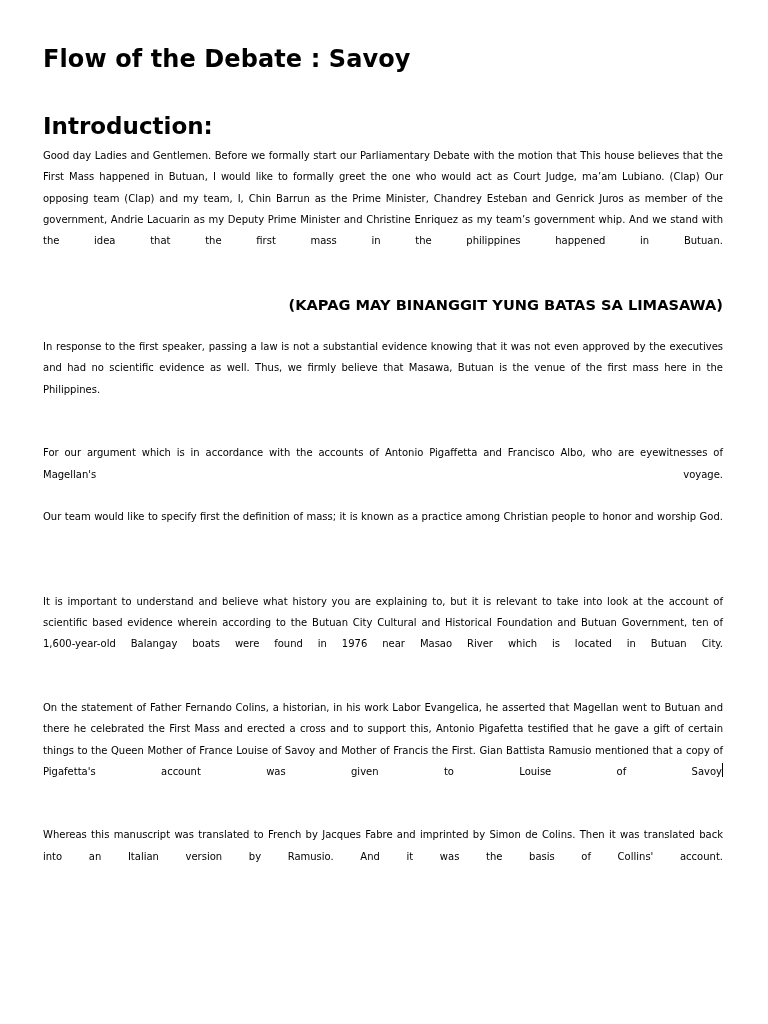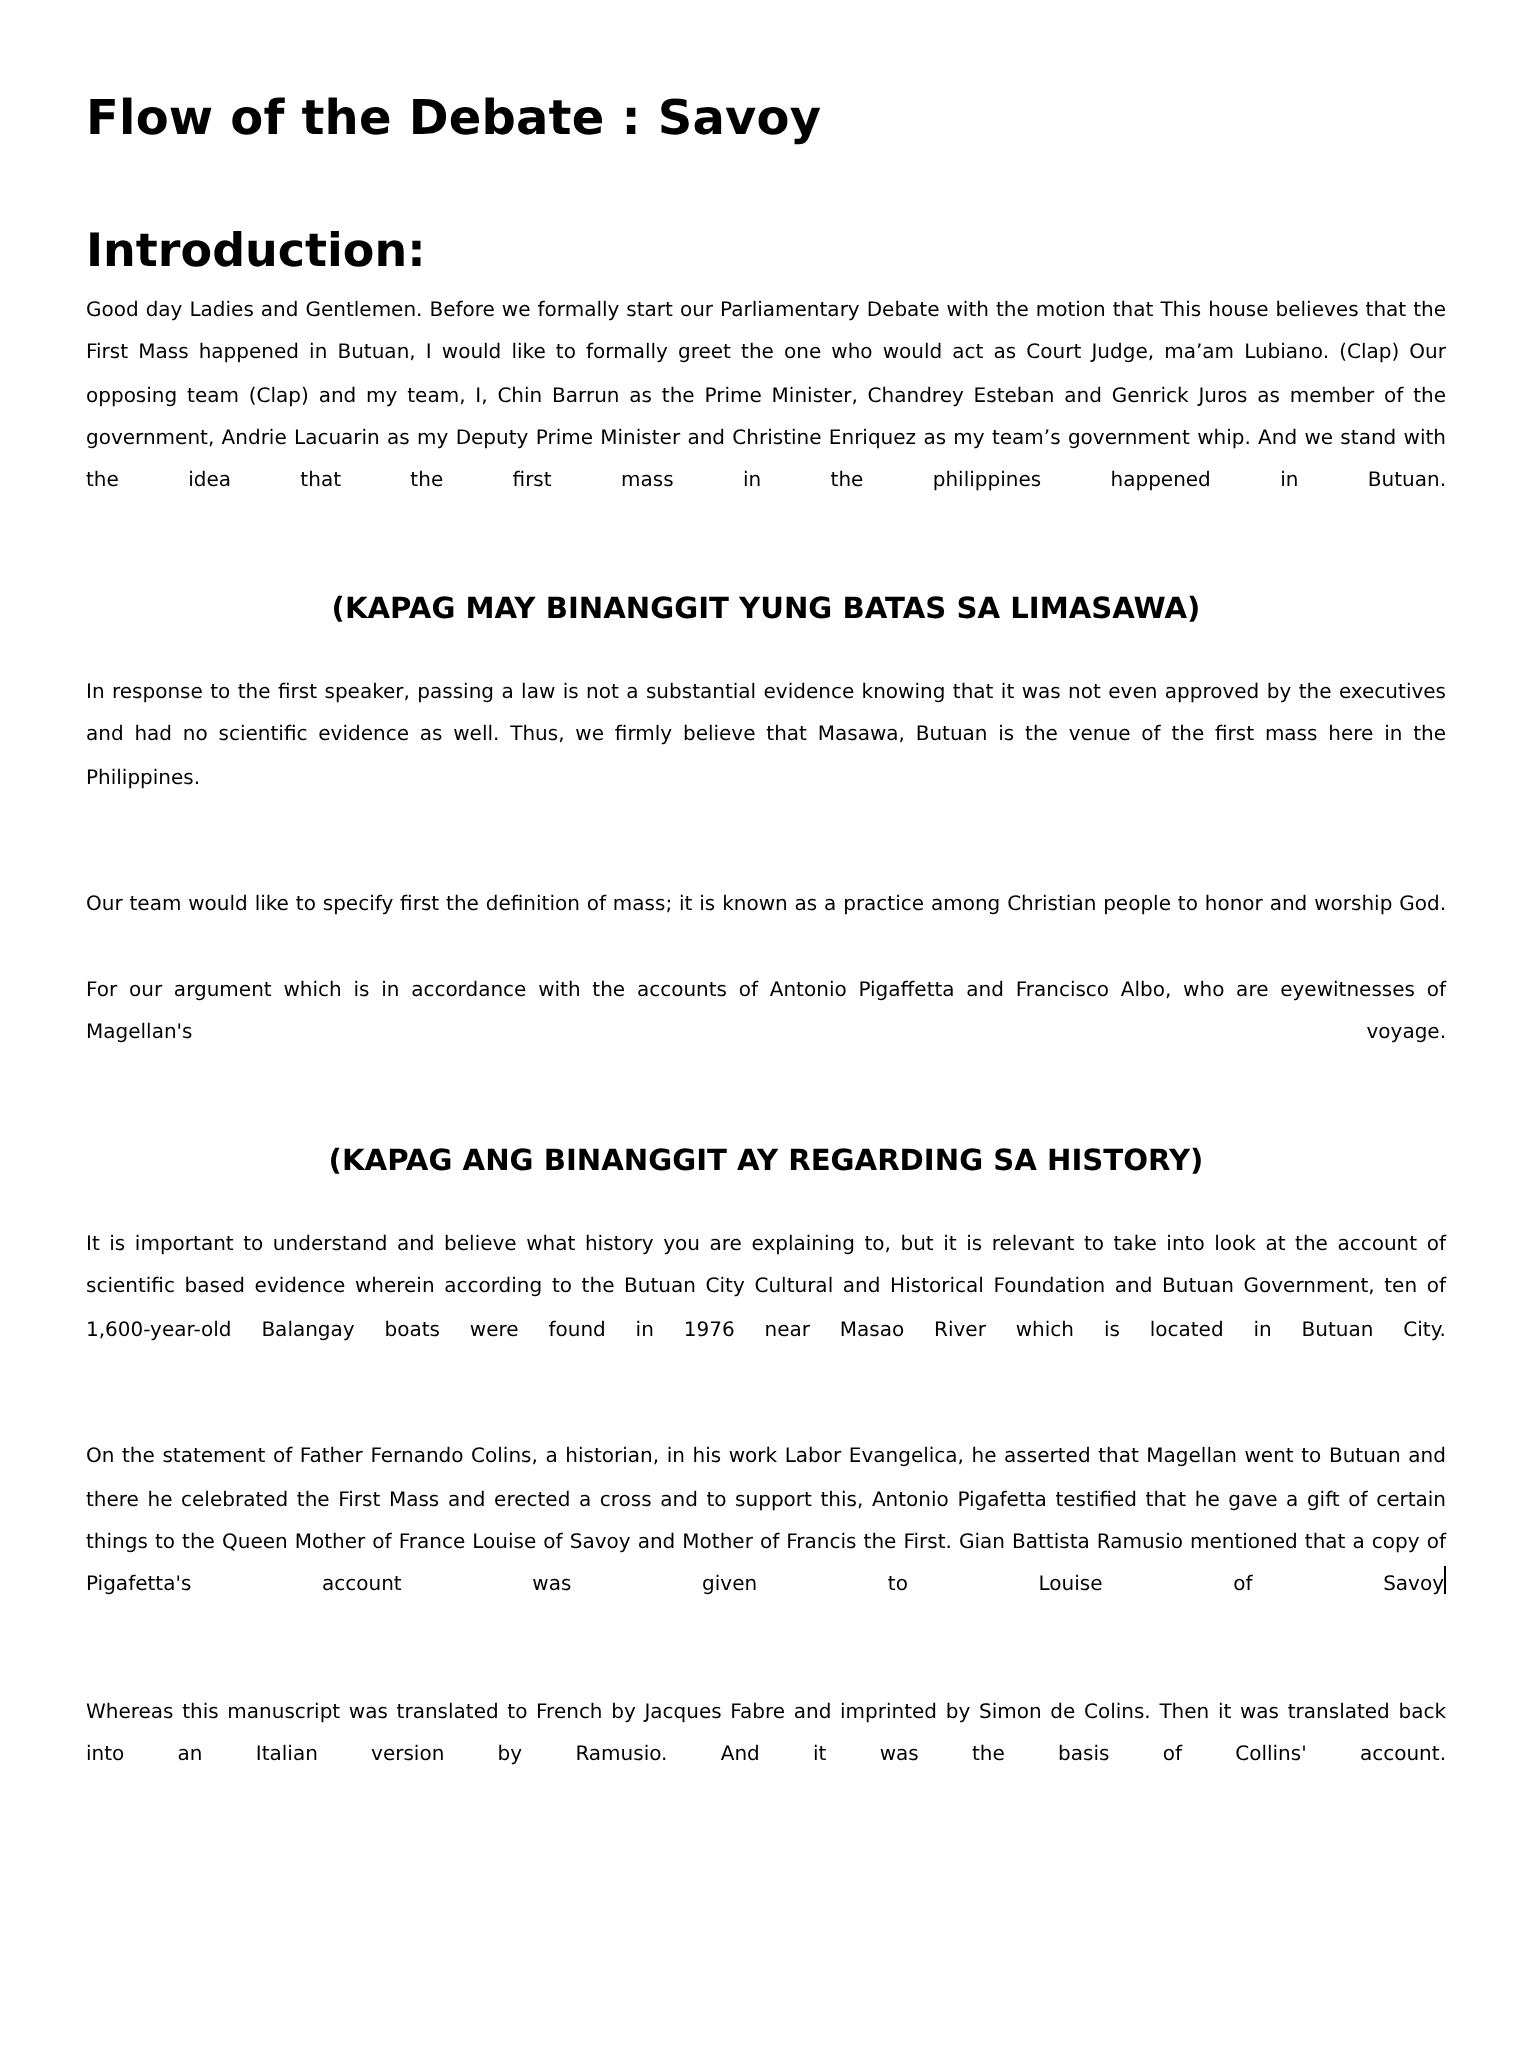--- a/index.html
+++ b/index.html
@@ -39,21 +39,21 @@
     line-height: 21.3px;
     text-align: justify;
     margin: 0;
     word-spacing: 0.1px;
   }
   .sub-heading {
     font-size: 14.6px;
     font-weight: bold;
     line-height: 21.3px;
     margin: 0;
-    text-align: center;
+    text-align: right;
   }
   .gap-md { height: 21px; }
   .caret {
     display: inline-block;
     width: 1px;
     height: 14px;
     background: #000;
     vertical-align: -2px;
     margin-left: 0px;
   }
@@ -78,27 +78,26 @@
   <div class="gap-md"></div>
 
   <p class="sub-heading">(KAPAG MAY BINANGGIT YUNG BATAS SA LIMASAWA)</p>
 
   <div class="gap-md"></div>
 
   <p class="body-text">In response to the first speaker, passing a law is not a substantial evidence knowing that it was not even approved by the executives and had no scientific evidence as well. Thus, we firmly believe that Masawa, Butuan is the venue of the first mass here in the Philippines.</p>
 
   <div class="gap-md"></div>
 
+  <p class="body-text">For our argument which is in accordance with the accounts of Antonio Pigaffetta and Francisco Albo, who are eyewitnesses of Magellan's voyage.</p>
+
   <p class="body-text">Our team would like to specify first the definition of mass; it is known as a practice among Christian people to honor and worship God.</p>
-
-  <p class="body-text">For our argument which is in accordance with the accounts of Antonio Pigaffetta and Francisco Albo, who are eyewitnesses of Magellan's voyage.</p>
 
   <div class="gap-md"></div>
 
-  <p class="sub-heading">(KAPAG ANG BINANGGIT AY REGARDING SA HISTORY)</p>
 
   <div class="gap-md"></div>
 
   <p class="body-text">It is important to understand and believe what history you are explaining to, but it is relevant to take into look at the account of scientific based evidence wherein according to the Butuan City Cultural and Historical Foundation and Butuan Government, ten of 1,600-year-old Balangay boats were found in 1976 near Masao River which is located in Butuan City.</p>
 
   <div class="gap-md"></div>
 
   <p class="body-text"><span>On the statement of Father Fernando Colins, a historian, in his work Labor Evangelica, he asserted that Magellan went to Butuan and there he celebrated the First Mass and erected a cross and to support this, Antonio Pigafetta testified that he gave a gift of certain things to the Queen Mother of France Louise of Savoy and Mother of Francis the First. Gian Battista Ramusio mentioned that a copy of Pigafetta's account was given to Louise of Savoy</span><span class="caret"></span></p>
 
   <div class="gap-md"></div>

